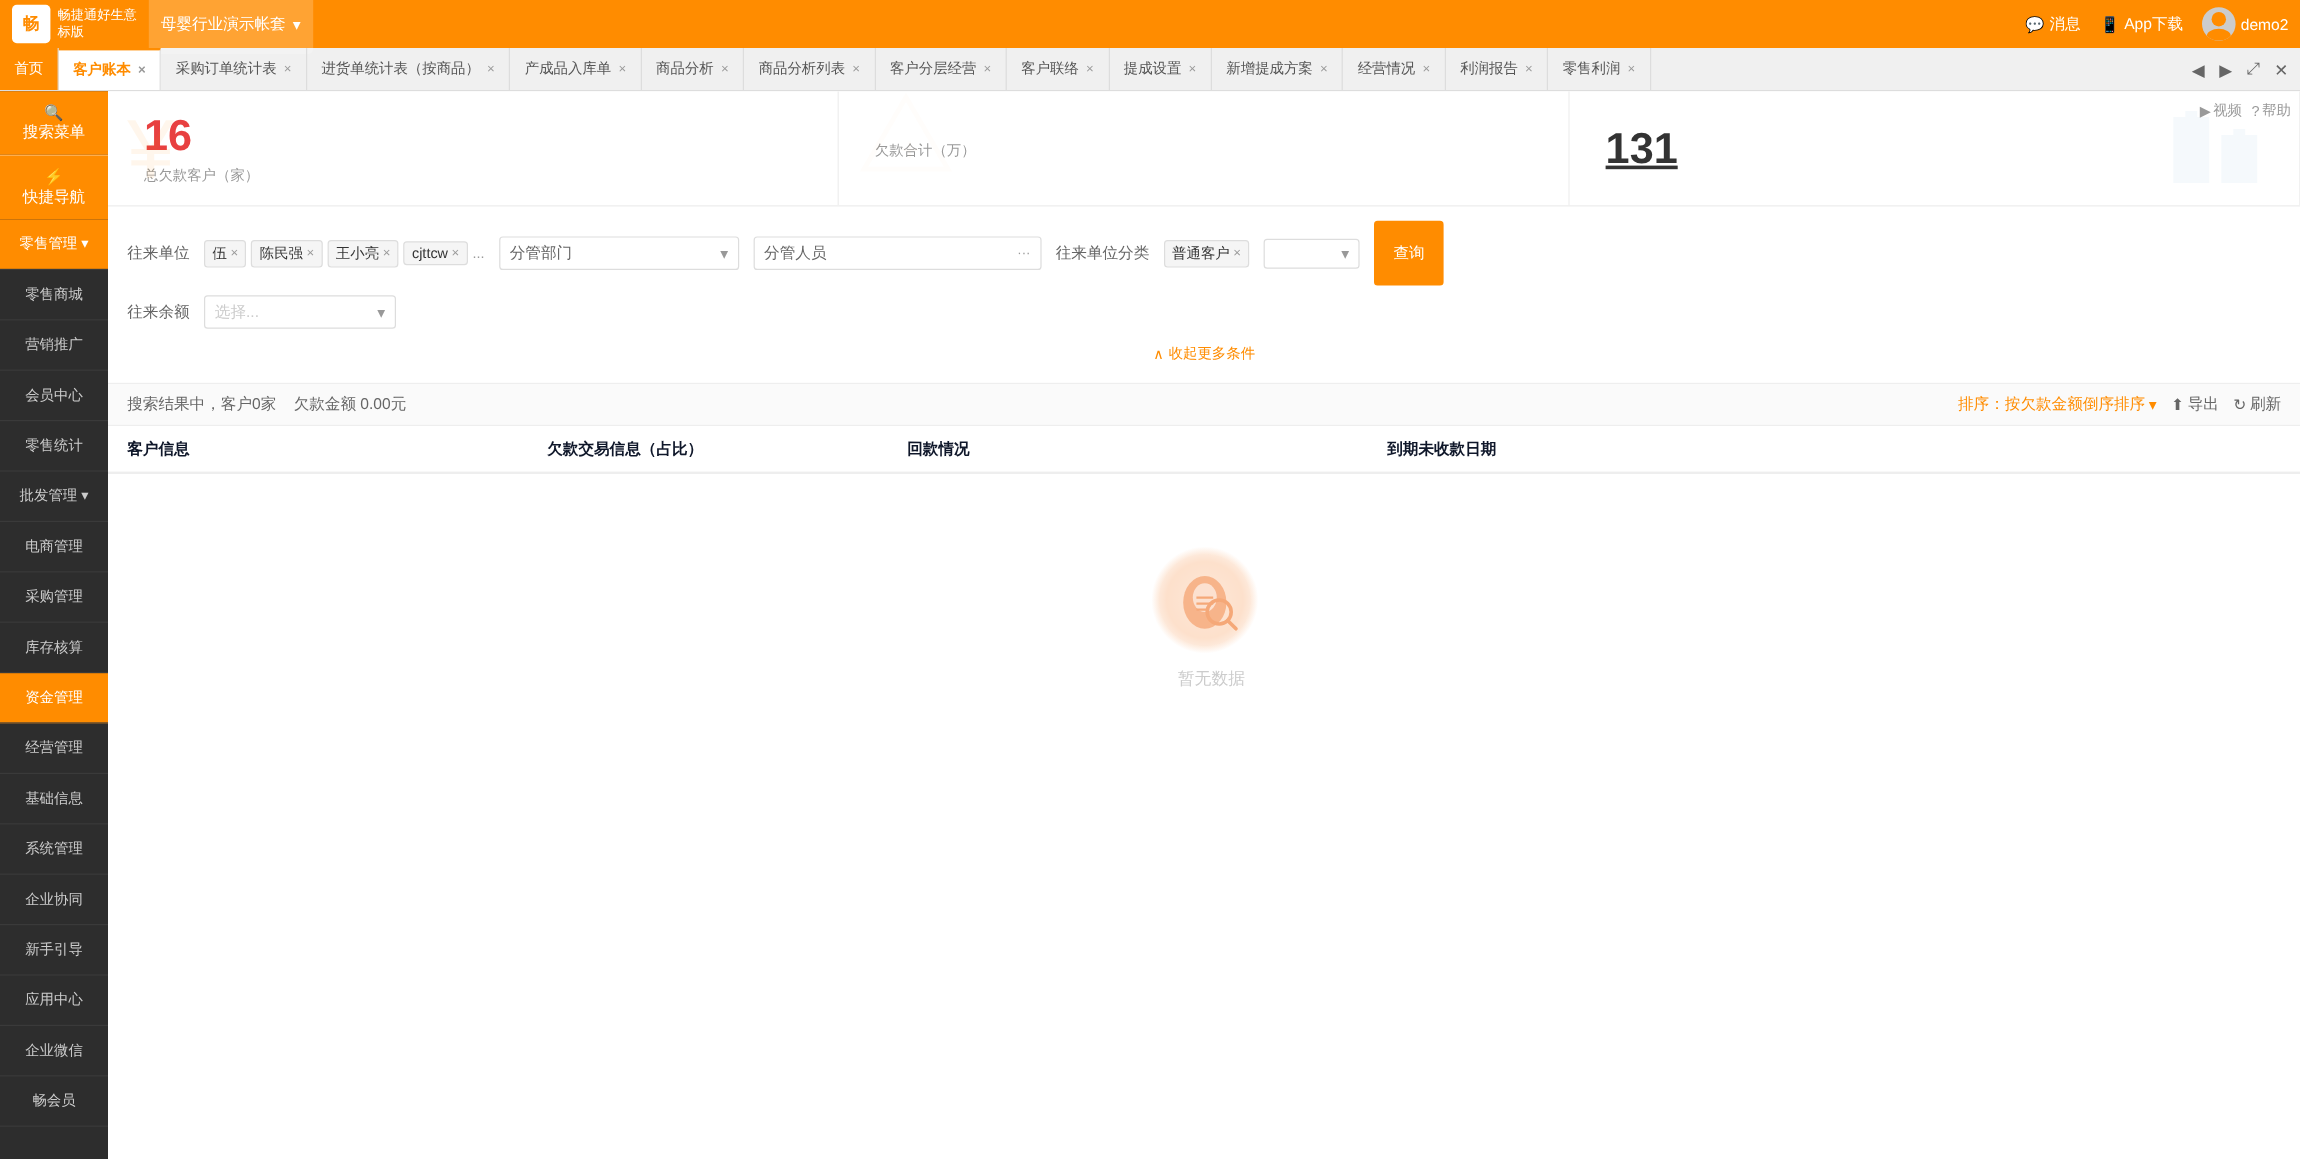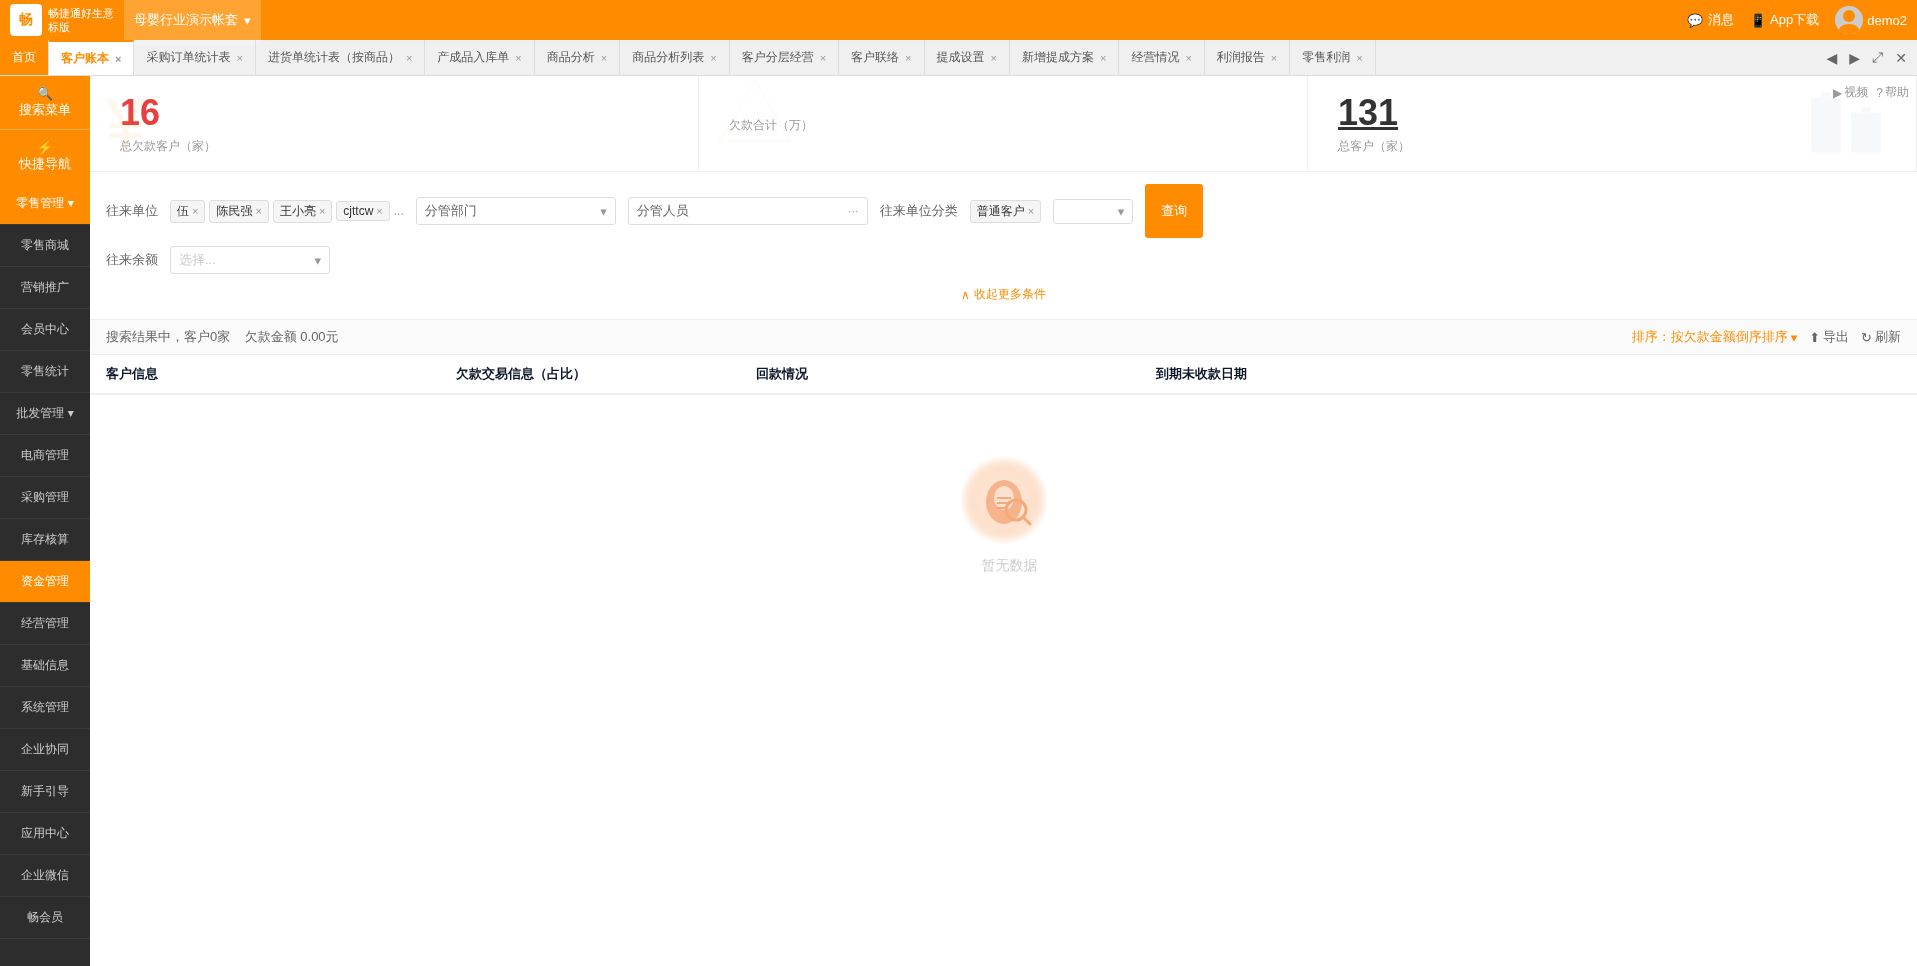--- a/index.html
+++ b/index.html
@@ -278,21 +278,20 @@
       <div class="stat-block">
         <div style="position:absolute;right:30px;top:50%;transform:translateY(-50%);opacity:0.08;">
           <svg width="80" height="70" viewBox="0 0 80 70">
               <rect x="5" y="10" width="30" height="55" fill="#8bb8e0"></rect>
               <rect x="45" y="25" width="30" height="40" fill="#8bb8e0"></rect>
               <rect x="15" y="5" width="10" height="5" fill="#8bb8e0"></rect>
               <rect x="55" y="20" width="10" height="5" fill="#8bb8e0"></rect>
             </svg>
         </div>
         <div class="stat-value dark">131</div>
-        <div class="stat-label">总客户（家）</div>
       </div>
       <div class="stat-help">
         <span>
           <span>▶</span>
           <span>视频</span>
         </span>
         <span>
           <span>?</span>
           <span>帮助</span>
         </span>

